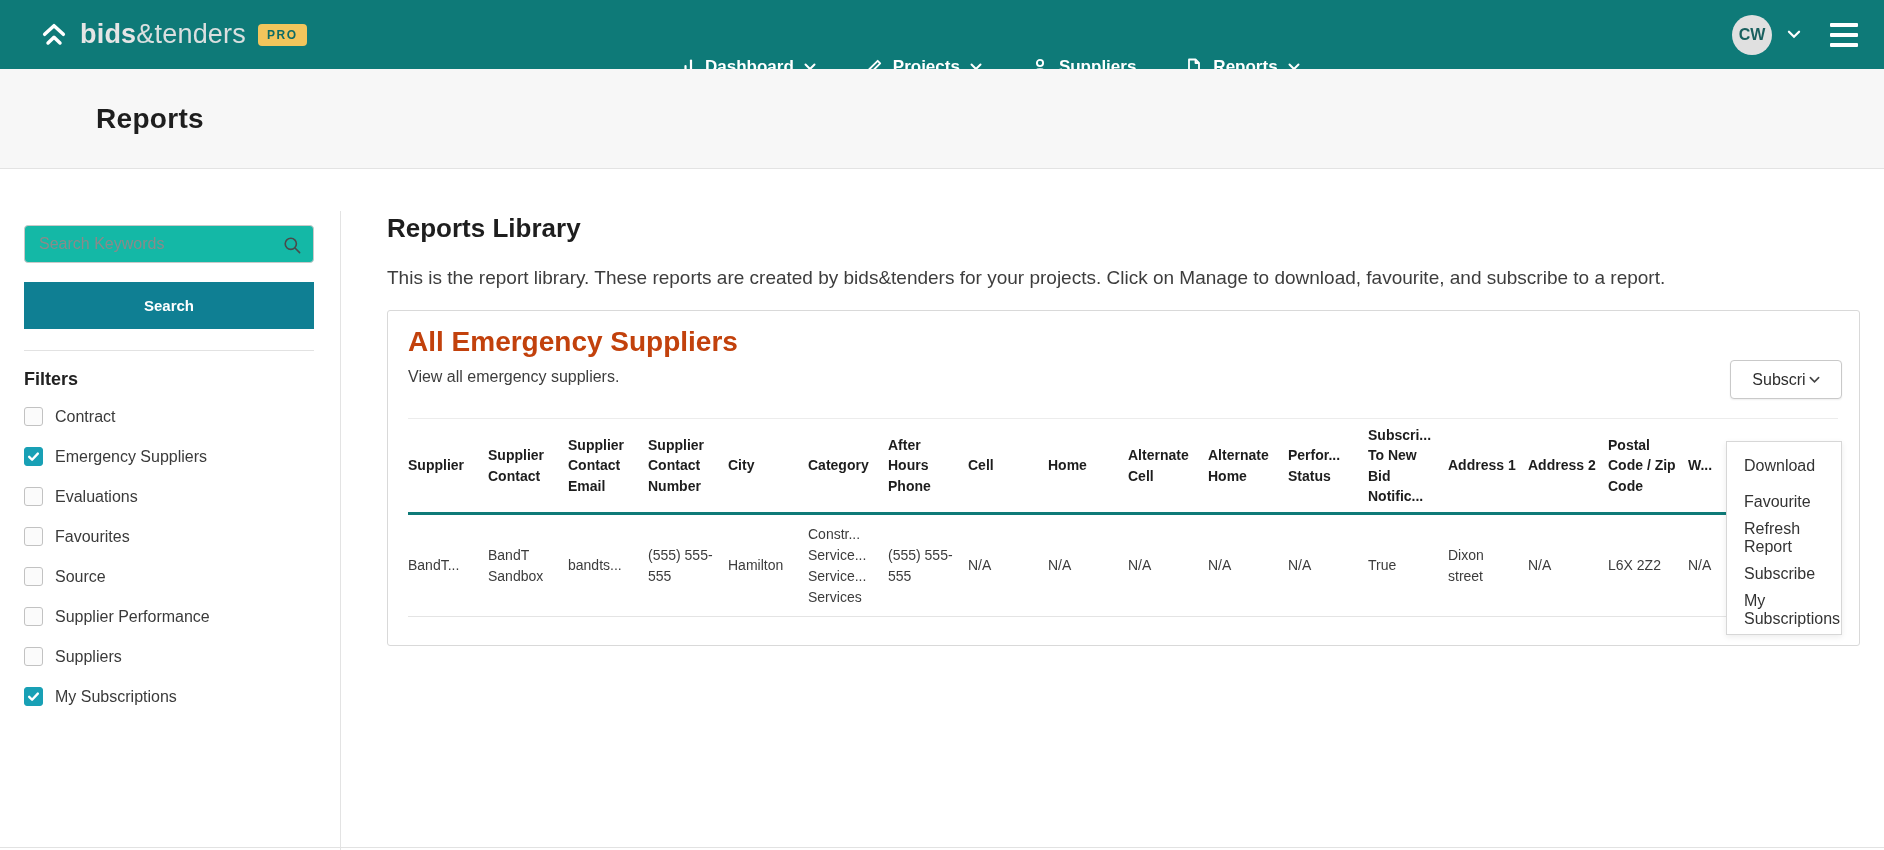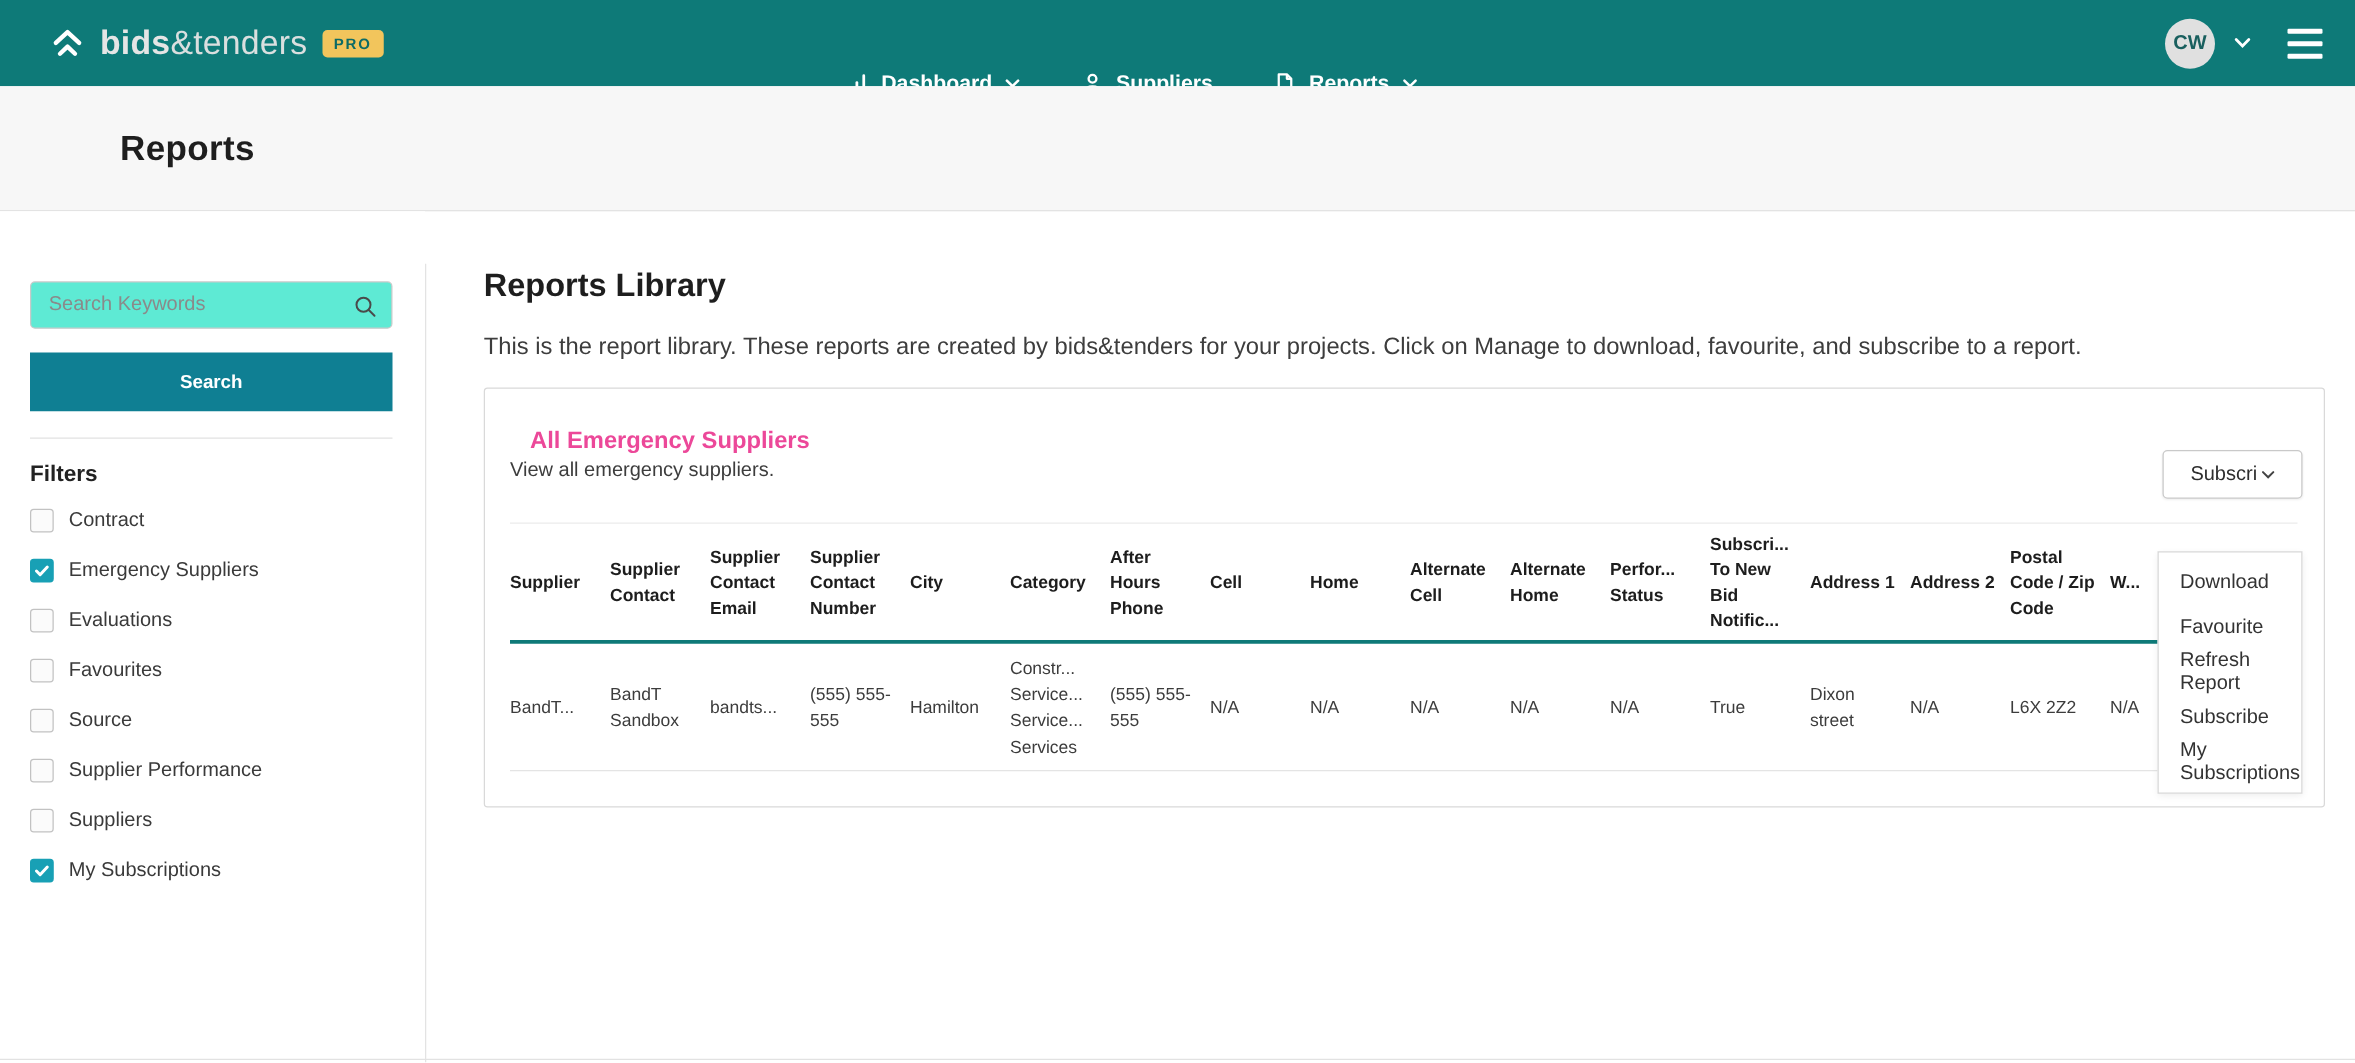--- a/index.html
+++ b/index.html
@@ -41,21 +41,21 @@
 
   
   .page-header{position:absolute;top:69px;left:0;width:100%;height:100px;background:#f7f7f7;
     border-bottom:1px solid var(--border);}
   .page-title{position:absolute;left:96px;top:50%;transform:translateY(-50%);margin:0;
     font-size:28px;font-weight:700;color:#1e1e1e;letter-spacing:.3px;}
 
   
   .sidebar{position:absolute;top:169px;left:0;width:340px;bottom:0;background:#fff;}
   .search-box{position:absolute;left:24px;top:56px;width:290px;height:38px;border:1px solid #c9c9c9;
-    border-radius:4px;background:#5eead4;}
+    border-radius:4px;background:#14b8a6;}
   .search-box input{position:absolute;inset:0;border:none;outline:none;background:transparent;
     padding:0 40px 0 14px;font-size:16px;color:#333;font-family:inherit;}
   .search-box input::placeholder{color:#8a8a8a;}
   .search-box .mag{position:absolute;right:11px;top:9px;}
   .search-btn{position:absolute;left:24px;top:113px;width:290px;height:47px;background:var(--teal-btn);
     color:#fff;border:none;font-size:15px;font-weight:700;font-family:inherit;cursor:pointer;}
   .sb-divider{position:absolute;left:24px;top:181px;width:290px;height:1px;background:#e2e2e2;}
   .filters-title{position:absolute;left:24px;top:200px;font-size:18px;font-weight:600;color:#222;margin:0;}
   .filter-list{position:absolute;left:24px;top:238px;width:305px;display:flex;flex-direction:column;gap:21px;}
   .filter-item{display:flex;align-items:center;gap:12px;font-size:16px;color:#3a3a3a;cursor:pointer;height:19px;}
@@ -64,21 +64,21 @@
   .checkbox.checked{background:var(--teal-check);border-color:var(--teal-check);}
   .v-divider{position:absolute;left:340px;top:211px;bottom:0;width:1px;background:var(--border);}
 
   
   .main{position:absolute;left:341px;top:169px;right:0;bottom:0;}
   .main-title{position:absolute;left:46px;top:44px;margin:0;font-size:26px;font-weight:700;color:#1e1e1e;}
   .main-desc{position:absolute;left:46px;top:98px;margin:0;font-size:19px;color:#3d3d3d;}
 
   .card{position:absolute;left:46px;top:141px;width:1473px;height:336px;border:1px solid #d9d9d9;
     border-radius:3px;background:#fff;}
-  .card-title{position:absolute;left:20px;top:15px;margin:16px;font-size:19px;font-weight:700;color:#ec4899;}
+  .card-title{position:absolute;left:20px;top:15px;margin:0;font-size:28px;font-weight:700;color:#c2410c;}
   .card-subtitle{position:absolute;left:20px;top:57px;margin:0;font-size:16px;color:#3d3d3d;}
   .manage-btn{position:absolute;right:17px;top:49px;width:112px;height:39px;background:#fff;
     border:1px solid #c9c9c9;border-radius:4px;box-shadow:0 1px 2px rgba(0,0,0,.07);
     display:flex;align-items:center;justify-content:center;gap:3px;font-size:16px;color:#2e2e2e;
     font-family:inherit;cursor:pointer;}
 
   .table-wrap{position:absolute;left:20px;right:21px;top:107px;border-top:1px solid #ececec;}
   .t-head{display:flex;align-items:center;height:96px;border-bottom:3px solid var(--teal-nav);}
   .t-row{display:flex;align-items:center;height:102px;border-bottom:1px solid #e4e4e4;}
   .t-cell{width:80px;flex:0 0 80px;padding-right:12px;font-size:14px;line-height:1.45;
@@ -121,20 +121,34 @@
           </svg>
         </span>
     <span class="nav-label">Dashboard</span>
     <span class="nav-chevron">
       <svg width="12" height="8" viewBox="0 0 12 8" fill="none" stroke="#fff" stroke-width="2" stroke-linecap="round">
             <path d="M1.5 1.5 6 6l4.5-4.5"></path>
           </svg>
     </span>
   </div>
 
+  <div class="nav-item">
+    <span class="nav-icon">
+          <svg width="20" height="20" viewBox="0 0 20 20" fill="none" stroke="#fff" stroke-width="1.8" stroke-linecap="round" stroke-linejoin="round">
+            <path d="M4.5 13 13.7 3.8l2.5 2.5L7 15.5H4.5V13z"></path>
+            <path d="M4.5 18h5.5"></path>
+          </svg>
+        </span>
+    <span class="nav-label">Projects</span>
+    <span class="nav-chevron">
+      <svg width="12" height="8" viewBox="0 0 12 8" fill="none" stroke="#fff" stroke-width="2" stroke-linecap="round">
+            <path d="M1.5 1.5 6 6l4.5-4.5"></path>
+          </svg>
+    </span>
+  </div>
 
   <div class="nav-item">
     <span class="nav-icon">
           <svg width="20" height="20" viewBox="0 0 20 20" fill="none" stroke="#fff" stroke-width="1.9" stroke-linecap="round">
             <circle cx="10" cy="6" r="3.1"></circle>
             <path d="M4.7 17v-1.2c0-2.2 1.8-3.6 5.3-3.6s5.3 1.4 5.3 3.6V17"></path>
           </svg>
         </span>
     <span class="nav-label">Suppliers</span>
 

